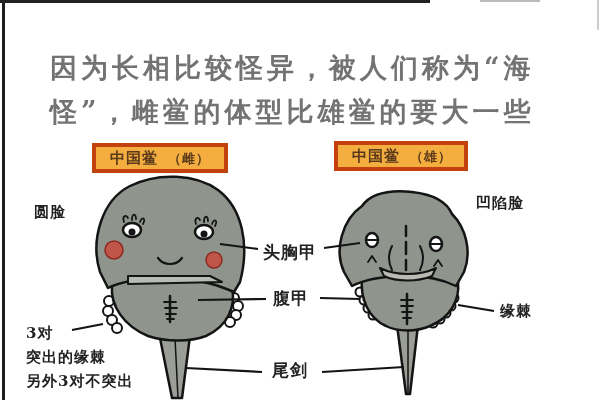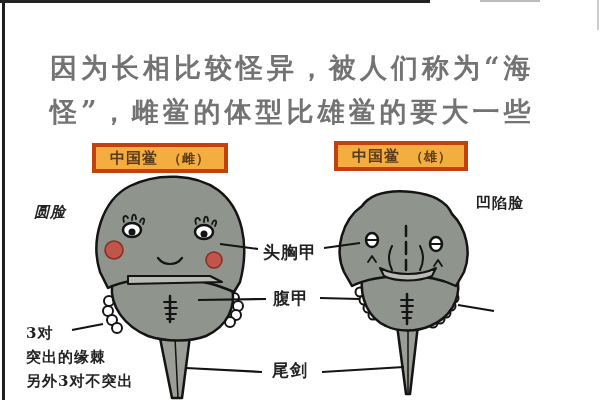--- a/index.html
+++ b/index.html
@@ -26,21 +26,21 @@
       background: #f3ae3f; border: 4px solid #c2410c;
       font-size: 15px; font-weight: bold; line-height: 22px;
       color: #5a3a1a; padding-left: 14px; letter-spacing: 1px;
     }
     .tag .paren { font-size: 13px; margin-left: 10px; }
     .tag-female { left: 92px; top: 143px; width: 136px; }
     .tag-male { left: 334px; top: 141px; width: 134px; }
 
     .lbl { position: absolute; font-size: 15px; font-weight: bold; color: #222; white-space: nowrap; letter-spacing: 1px; }
     .lbl.center { font-size: 17px; }
-    .lbl-round { left: 34px; top: 203px; font-style: italic; }
+    .lbl-round { left: 34px; top: 203px; }
     .lbl-sunken { left: 476px; top: 194px; }
     .lbl-head { left: 263px; top: 241px; }
     .lbl-abd { left: 273px; top: 287px; }
     .lbl-tail { left: 272px; top: 359px; text-align: center; }
     .lbl-left-notes { left: 26px; top: 321px; font-size: 15px; line-height: 24px; }
     .lbl-left-notes span { display: block; }
     .lbl-right-notes { left: 500px; top: 298px; font-size: 15px; line-height: 26px; }
     .lbl-right-notes span { display: block; }
 
     svg.art { position: absolute; left: 0; top: 0; }
@@ -163,13 +163,14 @@
 <div class="lbl center lbl-head">头胸甲</div>
 <div class="lbl center lbl-abd">腹甲</div>
 <div class="lbl center lbl-tail">尾剑</div>
 
 <div class="lbl lbl-left-notes">
   <span>3对</span>
   <span>突出的缘棘</span>
   <span>另外3对不突出</span>
 </div>
 <div class="lbl lbl-right-notes">
+  <span>缘棘</span>
 </div>
 
 </body></html>

